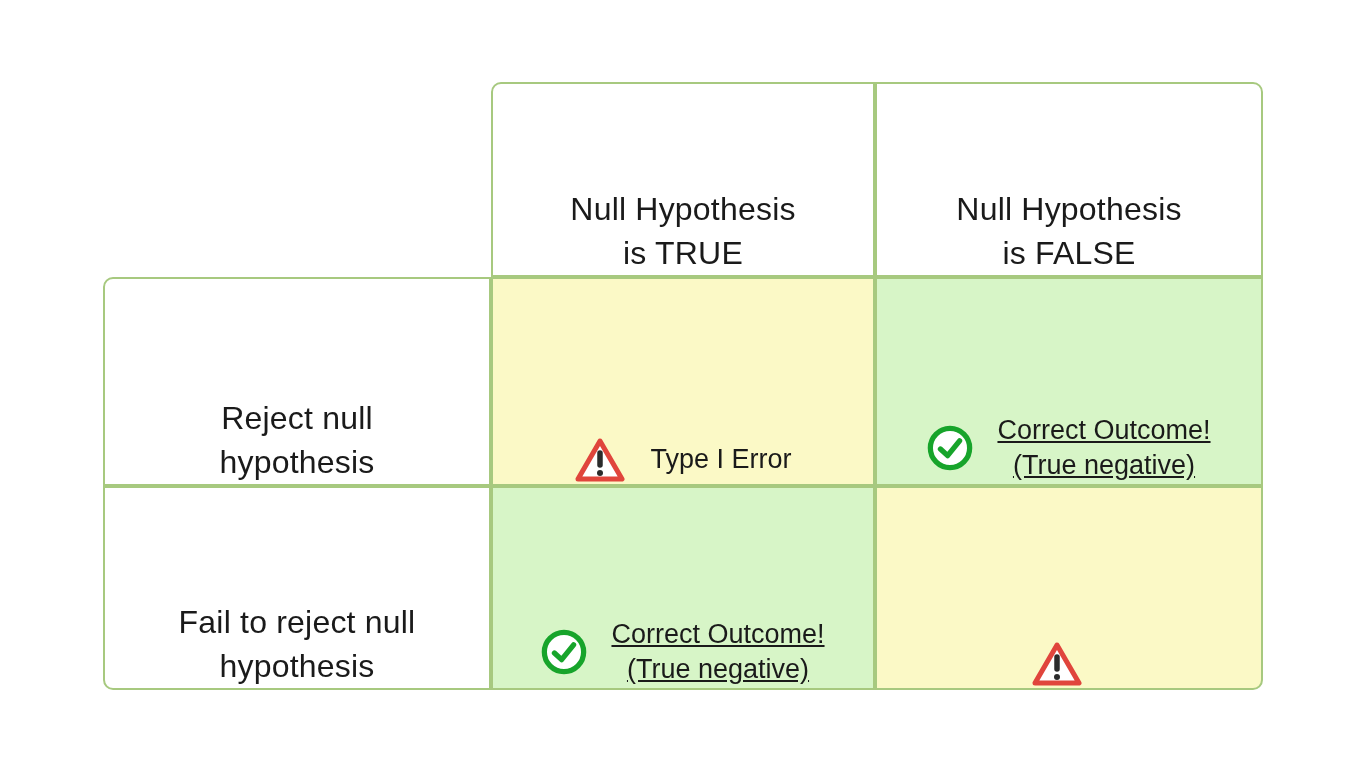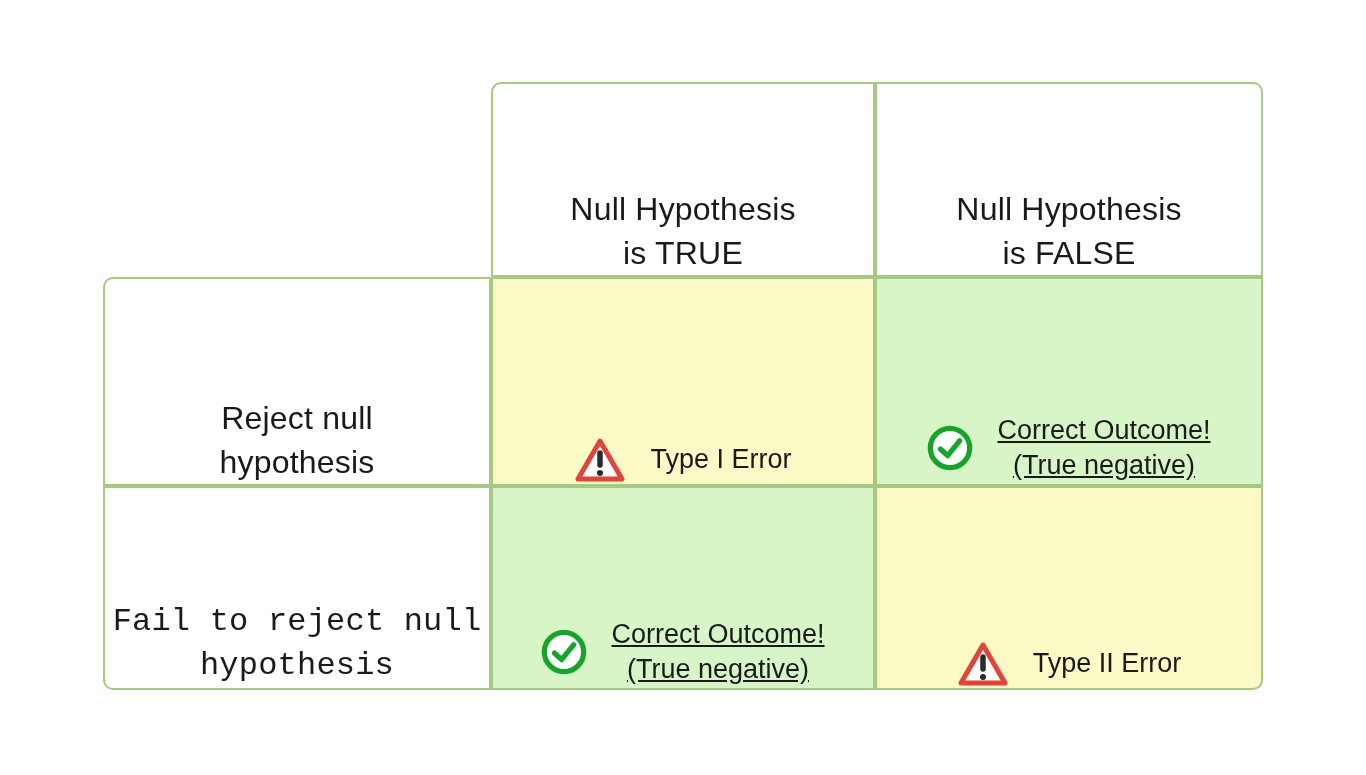--- a/index.html
+++ b/index.html
@@ -34,21 +34,21 @@
     align-items:flex-end;
     justify-content:center;
     background:#fff;
   }
   .cell.empty{border:none;background:transparent;}
 
   .a-corner{grid-area:corner;}
   .a-h1{grid-area:h1;border-top-left-radius:10px;}
   .a-h2{grid-area:h2;border-top-right-radius:10px;}
   .a-r1{grid-area:r1;border-top-left-radius:10px;}
-  .a-r2{grid-area:r2;border-bottom-left-radius:10px;font-family:Liberation Mono, monospace;}
+  .a-r2{grid-area:r2;border-bottom-left-radius:10px;}
   .a-c11{grid-area:c11;}
   .a-c12{grid-area:c12;}
   .a-c21{grid-area:c21;}
   .a-c22{grid-area:c22;border-bottom-right-radius:10px;}
 
   .bad{background:var(--bad-bg);}
   .good{background:var(--good-bg);text-decoration:underline;}
 
   .head-text{
     font-size:32px;
@@ -157,18 +157,17 @@
   <div class="cell bad a-c22">
     <div class="outcome">
       <span class="icon">
         <svg width="52" height="48" viewBox="0 0 52 48">
           <path d="M26 5 L48 43 L4 43 Z" fill="#ffffff" style="stroke:var(--warning-red)" stroke-width="5" stroke-linejoin="round"></path>
           <path d="M26 17 L26 29" fill="none" stroke="#2b2b2b" stroke-width="5.5" stroke-linecap="round"></path>
           <circle cx="26" cy="37" r="3" fill="#2b2b2b"></circle>
         </svg>
       </span>
       <div class="txt">
-        <div>Type II Error</div>
       </div>
     </div>
   </div>
 
 </div>
 
 </body></html>

